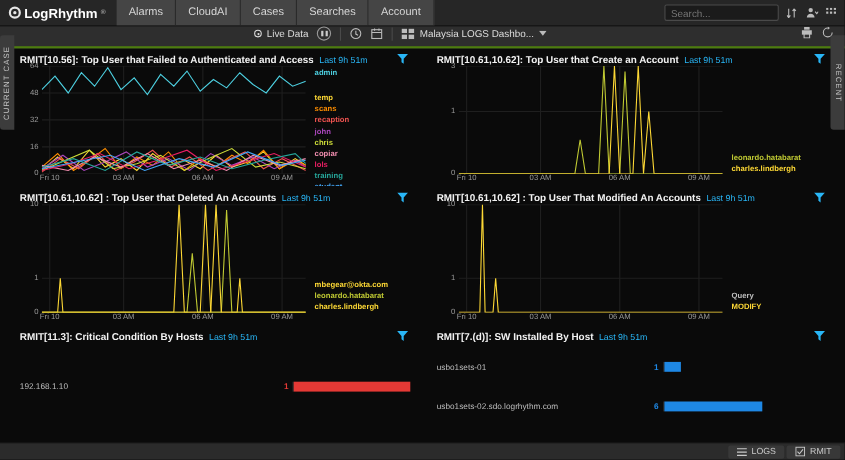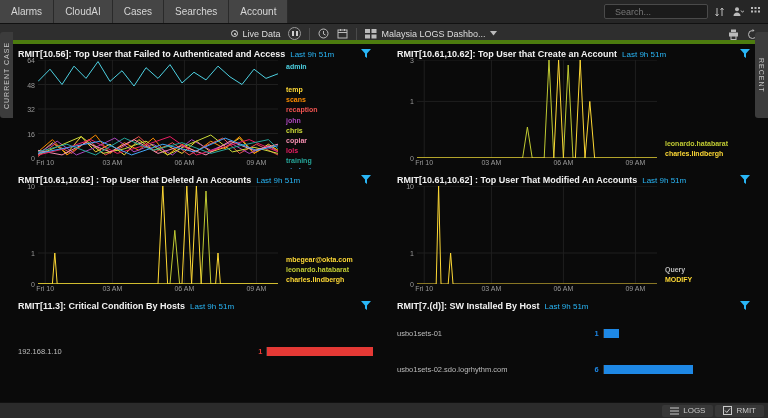--- a/index.html
+++ b/index.html
@@ -9,25 +9,25 @@
   
   header { height: 24px; background: #262626; display: flex; align-items: center; border-bottom: 1px solid #111; }
   .logo { display: flex; align-items: center; gap: 3px; padding: 0 10px 0 8px; color: #fff; font-weight: bold; font-size: 12px; white-space: nowrap; }
   .logo-mark { width: 11px; height: 11px; border: 2px solid #e6e6e6; border-radius: 50%; display: inline-block; position: relative; }
   .logo-mark::after { content:""; position: absolute; left: 2px; top: 2px; width: 3px; height: 3px; background:#e6e6e6; border-radius:50%; }
   .logo sup { font-size: 6px; color: #aaa; }
   .tabs { display: flex; height: 100%; }
   .tab { padding: 0 11px; display: flex; align-items: center; font-size: 10px; color: #d6d6d6; background: #454545; border-right: 1px solid #2a2a2a; cursor: pointer; }
   .tab.active { background: #2a2a2a; color: #fff; }
   .header-right { margin-left: auto; display: flex; align-items: center; gap: 7px; padding-right: 8px; }
-  .search { width: 104px; height: 15px; background: #1b1b1b; border: 1px solid #4a4a4a; border-radius: 2px; color: #bbb; font-size: 9px; padding: 0 10px; outline: none; }
+  .search { width: 104px; height: 15px; background: #1b1b1b; border: 1px solid #4a4a4a; border-radius: 2px; color: #bbb; font-size: 9px; padding: 0 5px; outline: none; }
   .hicon { display: inline-flex; align-items: center; color: #bbb; cursor: pointer; }
 
   
-  .toolbar { height: 20px; background: #2e2e2e; border-bottom: 4px solid #4d7c0f; display: flex; align-items: flex-end; font-size: 9px; color: #ddd; }
+  .toolbar { height: 20px; background: #2e2e2e; border-bottom: 2px solid #4d7c0f; display: flex; align-items: flex-start; font-size: 9px; color: #ddd; }
   .toolbar-center { margin: 0 auto; display: flex; align-items: center; gap: 8px; }
   .live { display: flex; align-items: center; gap: 4px; }
   .live-dot { width: 7px; height: 7px; border: 1px solid #ddd; border-radius: 50%; display: inline-block; position: relative; }
   .live-dot::after { content:""; position:absolute; left:1.5px; top:1.5px; width:2px; height:2px; background:#ddd; border-radius:50%; }
   .pause-btn { width: 13px; height: 13px; border: 1px solid #999; border-radius: 50%; display: inline-flex; align-items: center; justify-content: center; gap: 1.5px; cursor: pointer; }
   .pause-btn i { width: 2px; height: 5px; background: #ccc; }
   .tb-sep { width: 1px; height: 12px; background: #4a4a4a; }
   .dash-sel { display: flex; align-items: center; gap: 4px; cursor: pointer; }
   .toolbar-right { display: flex; align-items: center; gap: 8px; padding-right: 10px; }
 
@@ -68,20 +68,25 @@
   
   footer { position: absolute; bottom: 0; left: 0; right: 0; height: 16px; background: #2b2b2b; border-top: 1px solid #111; display: flex; align-items: center; justify-content: flex-end; gap: 2px; padding-right: 4px; }
   .foot-tab { display: flex; align-items: center; gap: 4px; font-size: 8px; color: #c9c9c9; background: #383838; height: 12px; padding: 4px 8px; border-radius: 2px; cursor: pointer; }
 </style>
 </head>
 <body>
 
 <div class="app">
 
   <header>
+    <div class="logo">
+      <span class="logo-mark"></span>
+      <span>LogRhythm</span>
+        <sup>®</sup>
+    </div>
     <nav class="tabs">
       <div class="tab">Alarms</div>
       <div class="tab">CloudAI</div>
       <div class="tab">Cases</div>
       <div class="tab">Searches</div>
       <div class="tab">Account</div>
     </nav>
     <div class="header-right">
       <input class="search" placeholder="Search..." style="">
       <span class="hicon">

